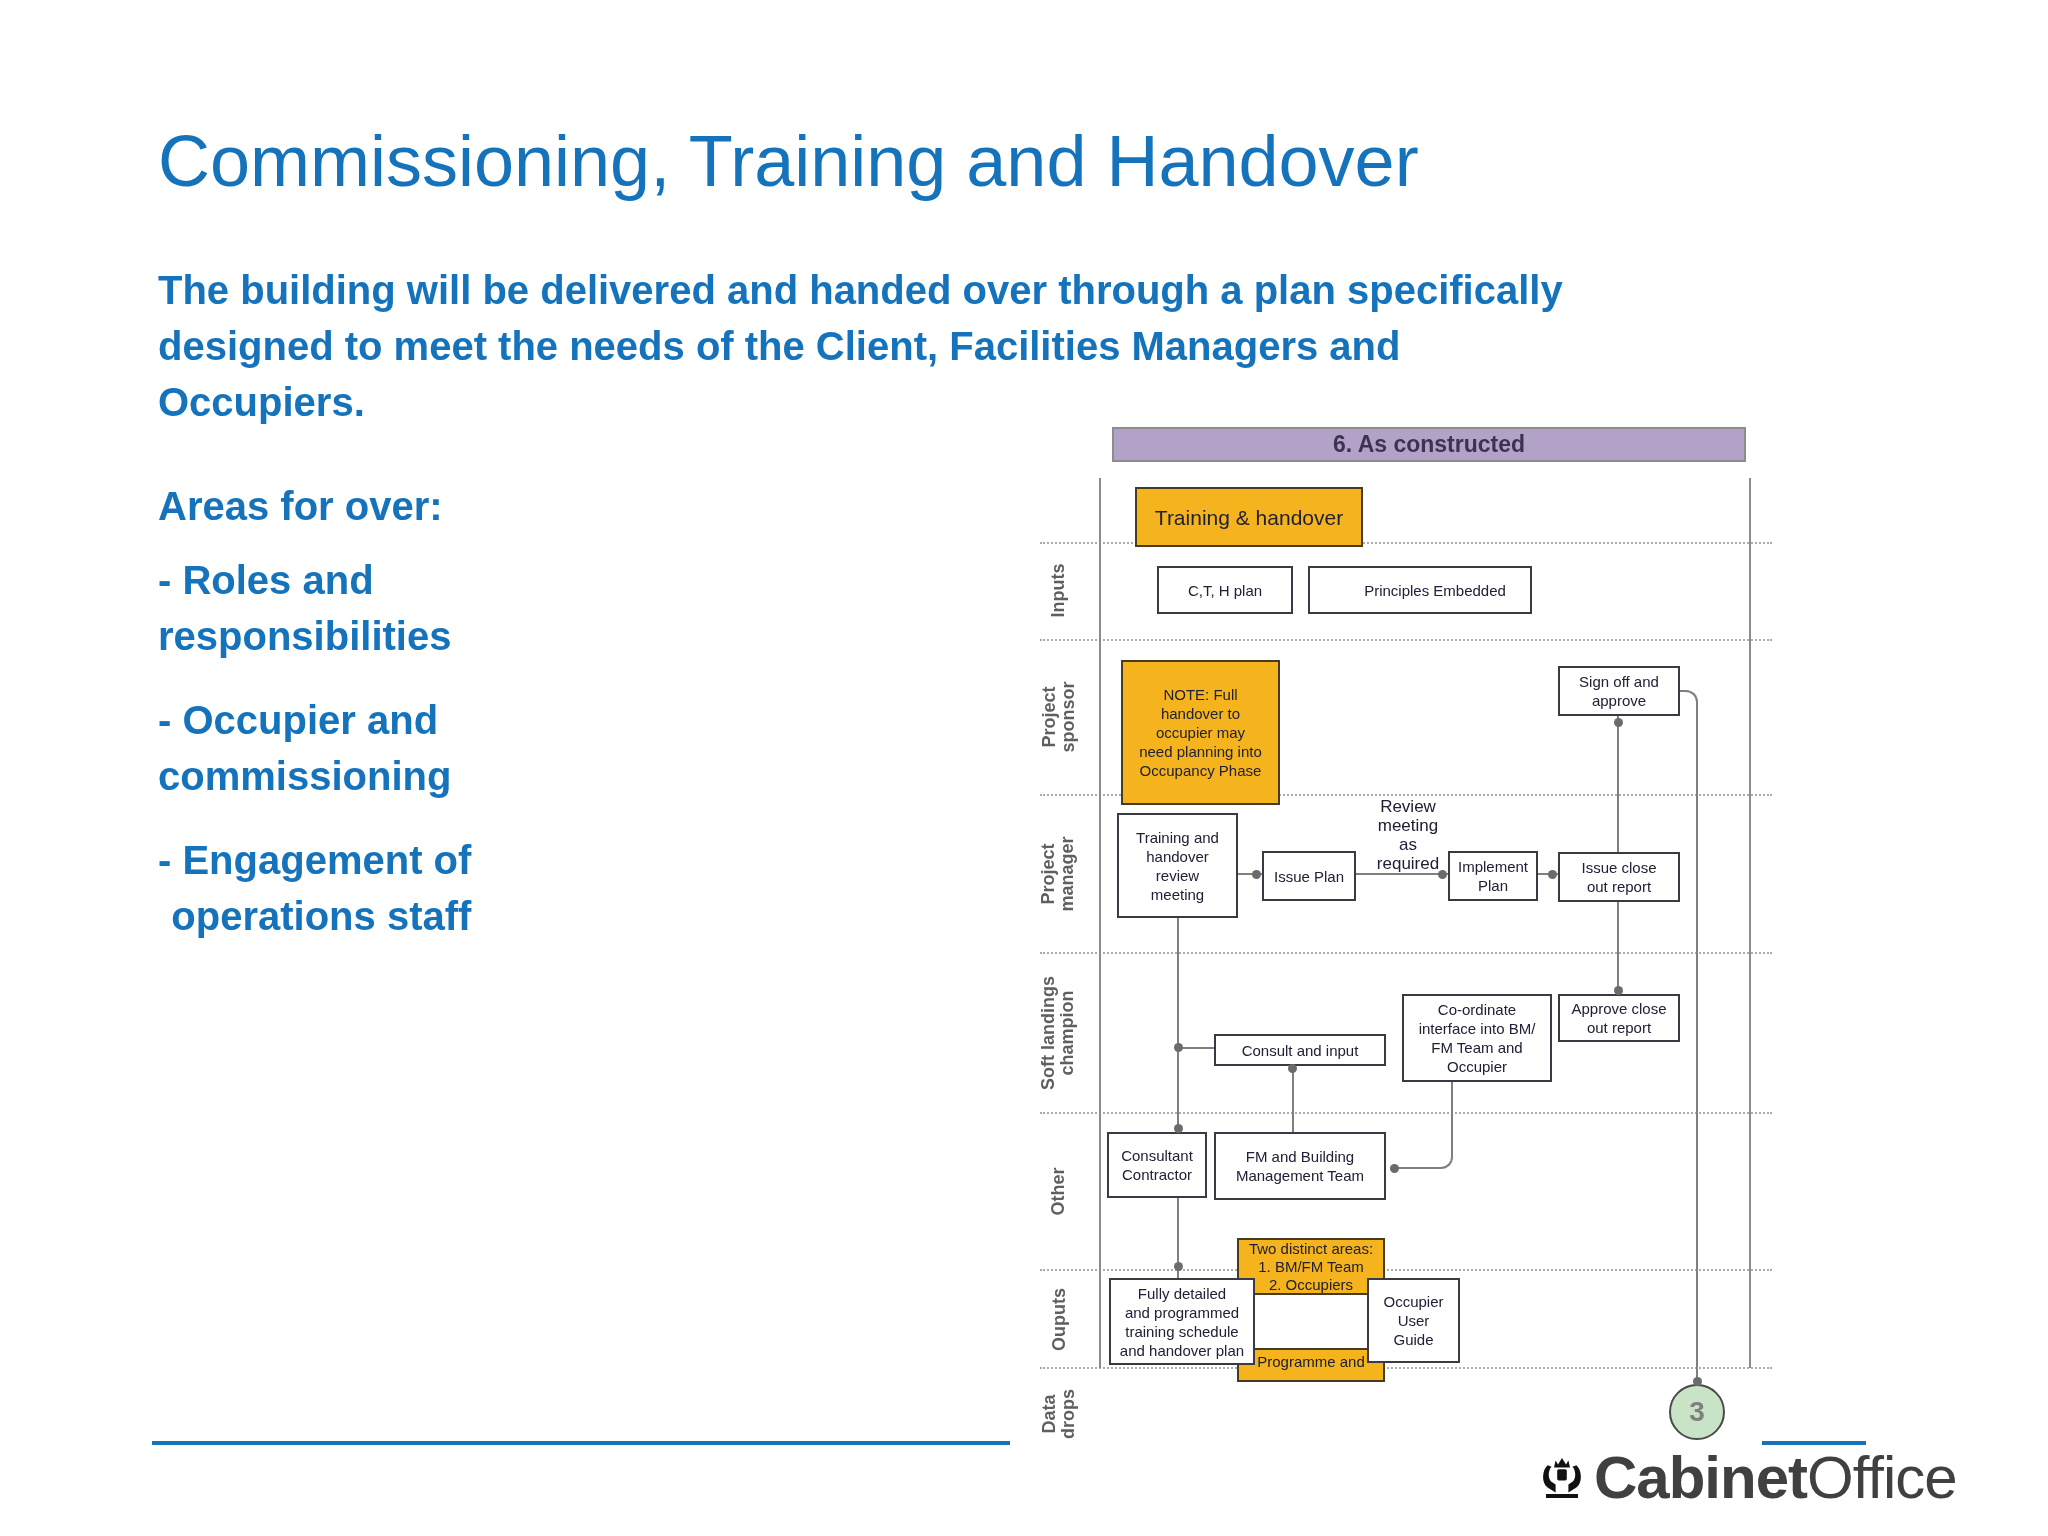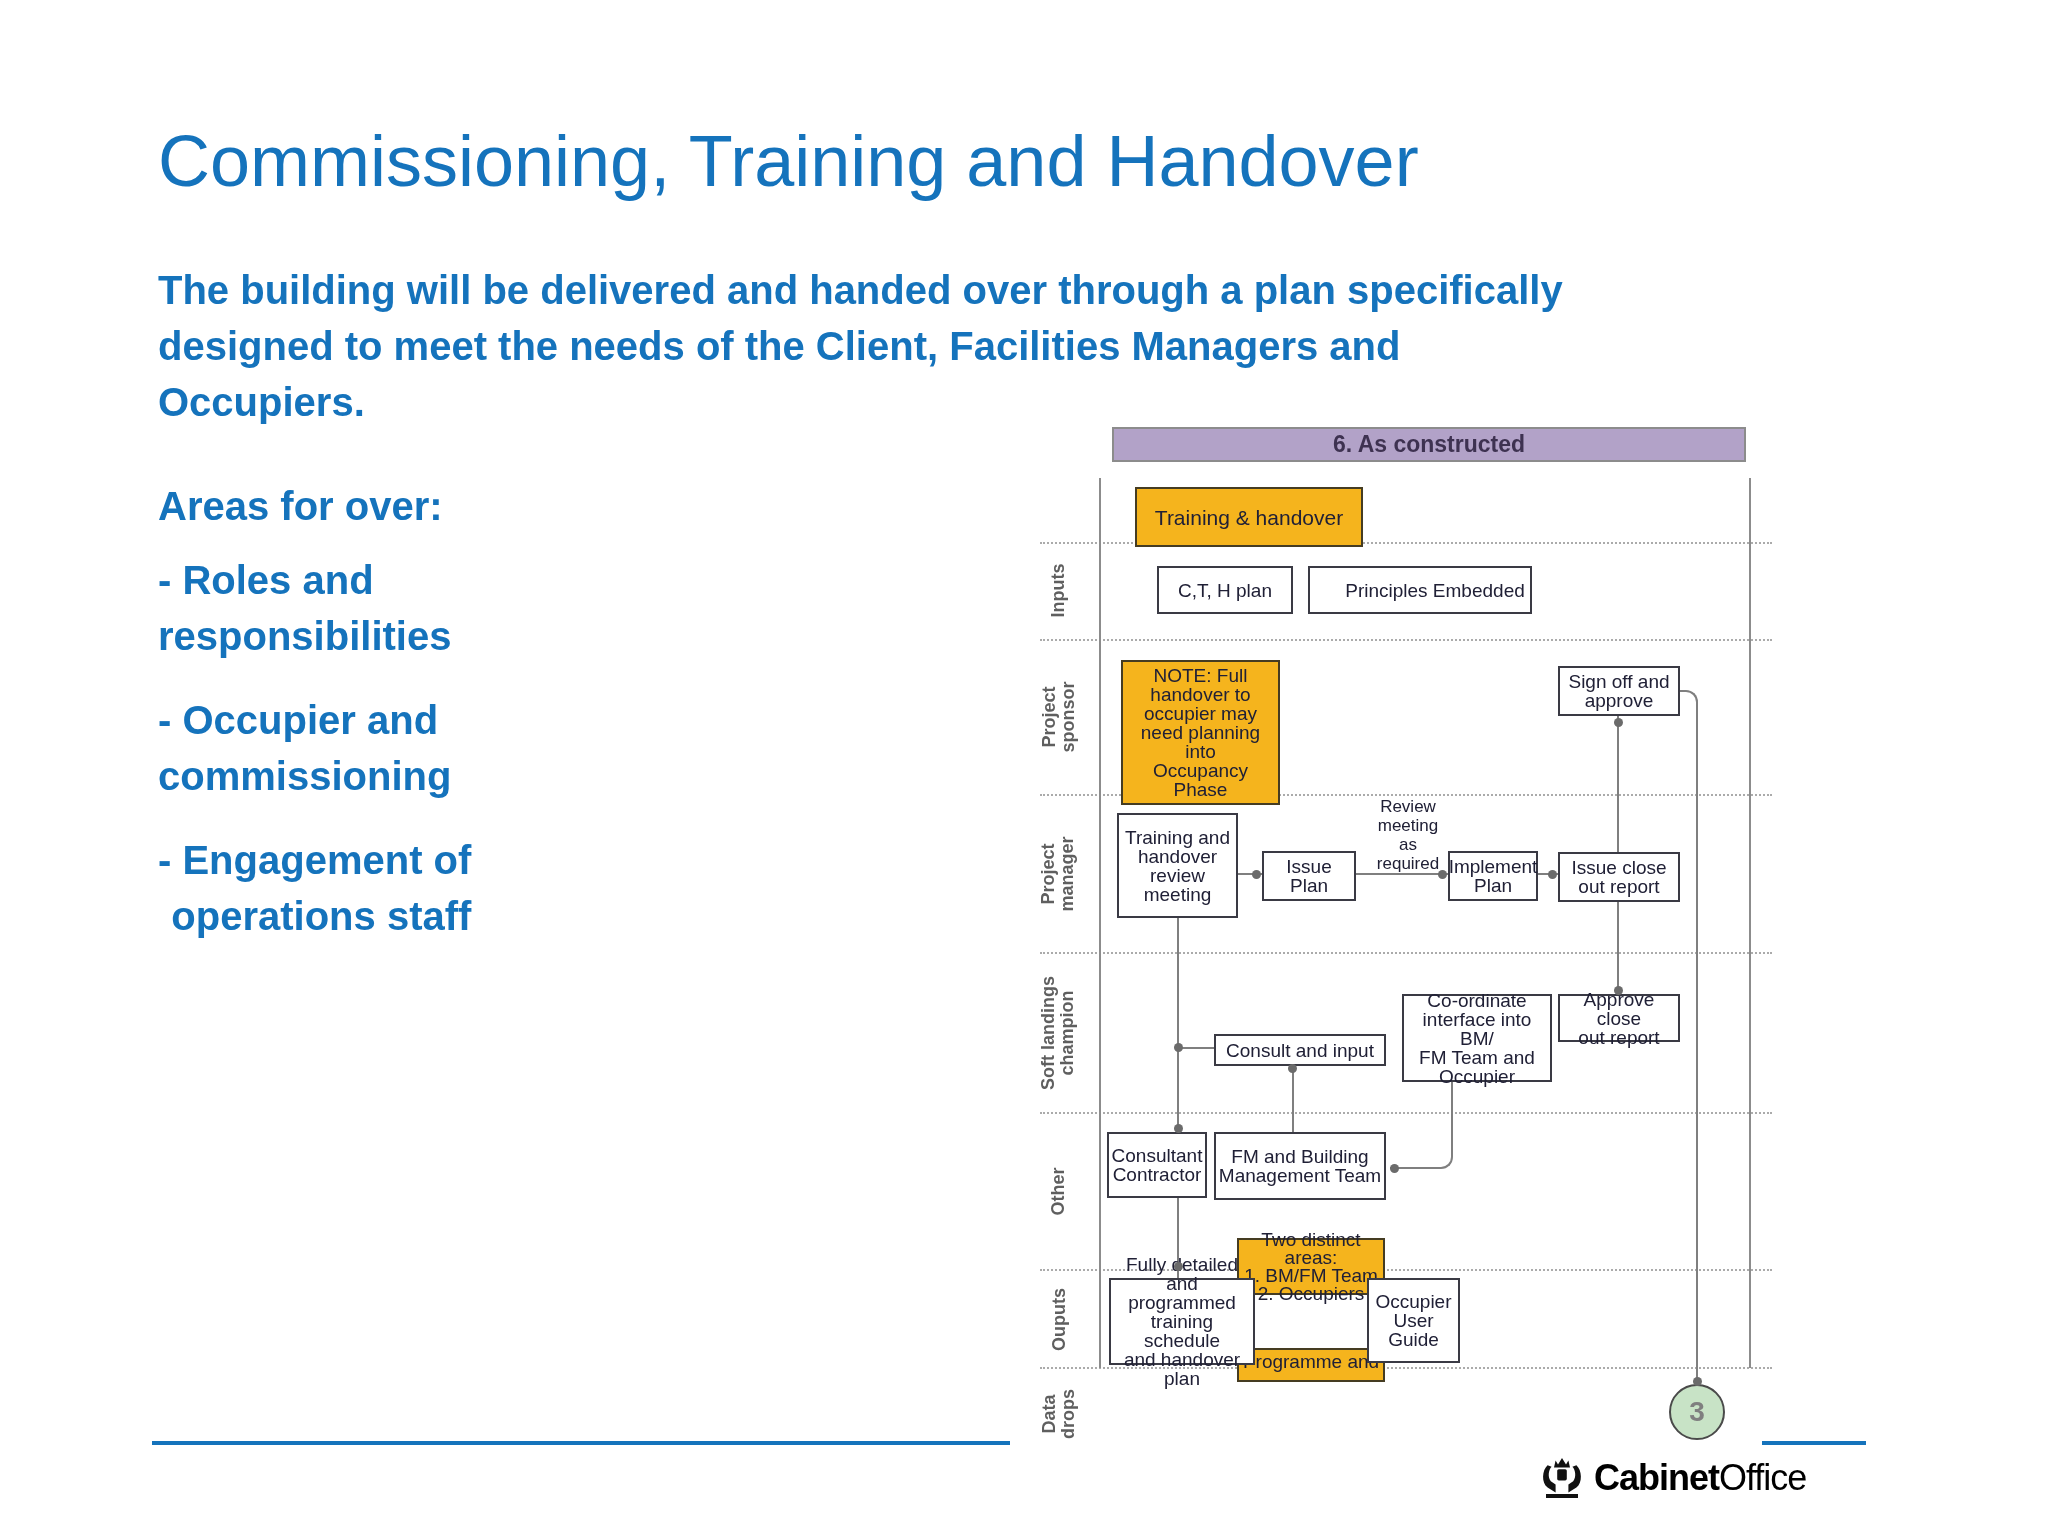--- a/index.html
+++ b/index.html
@@ -29,21 +29,21 @@
   .lane-div{ position:absolute; left:1040px; width:732px; height:0;
     border-top:2px dotted #ababab; z-index:0;}
   .lane-label{
     position:absolute; transform:rotate(-90deg); color:#5f5f5f;
     font-weight:700; font-size:18px; line-height:19px; text-align:center;
     white-space:pre-line; z-index:1;
   }
   .fbox{
     position:absolute; background:#ffffff; border:2px solid #3a3a44;
     box-sizing:border-box; display:flex; align-items:center; justify-content:center;
-    text-align:center; font-size:19px; line-height:19px; color:#202036; z-index:3; padding:2px;
+    text-align:center; font-size:15px; line-height:19px; color:#202036; z-index:3; padding:2px;
   }
   .orange{ background:#f5b41d; border:2px solid #453c22; z-index:2; }
   .free-label{
     position:absolute; text-align:center; font-size:17px; line-height:19px;
     color:#202036; z-index:3;
   }
   .cline{ position:absolute; background:#7f7f7f; z-index:1; }
   .dot{ position:absolute; width:9px; height:9px; border-radius:50%;
     background:#6b6b6b; z-index:4; }
   .loop{
@@ -61,21 +61,21 @@
     border-radius:50%; background:#c8e3c6; border:2px solid #4a4a4a;
     box-sizing:border-box; display:flex; align-items:center; justify-content:center;
     font-size:28px; font-weight:700; color:#7f7f7f; z-index:3;
   }
   
   .blueline{ position:absolute; height:4px; background:#1573bc; top:1441px; }
   .bl-left{ left:152px; width:858px; }
   .bl-right{ left:1762px; width:104px; }
   .logo{ position:absolute; left:1538px; top:1448px; display:flex; align-items:center; }
   .crest{ width:48px; height:60px; margin-right:8px; }
-  .logo-text{ font-size:36px; color:#000000; letter-spacing:-1px; line-height:60px;}
+  .logo-text{ font-size:60px; color:#404040; letter-spacing:-1px; line-height:60px;}
   .logo-text .bold{ font-weight:700; }
 </style>
 </head>
 <body>
 
 <div class="slide">
 
   <div class="title">Commissioning, Training and Handover</div>
   <div class="blue-bold preline intro">The building will be delivered and handed over through a plan specifically
 designed to meet the needs of the Client, Facilities Managers and

